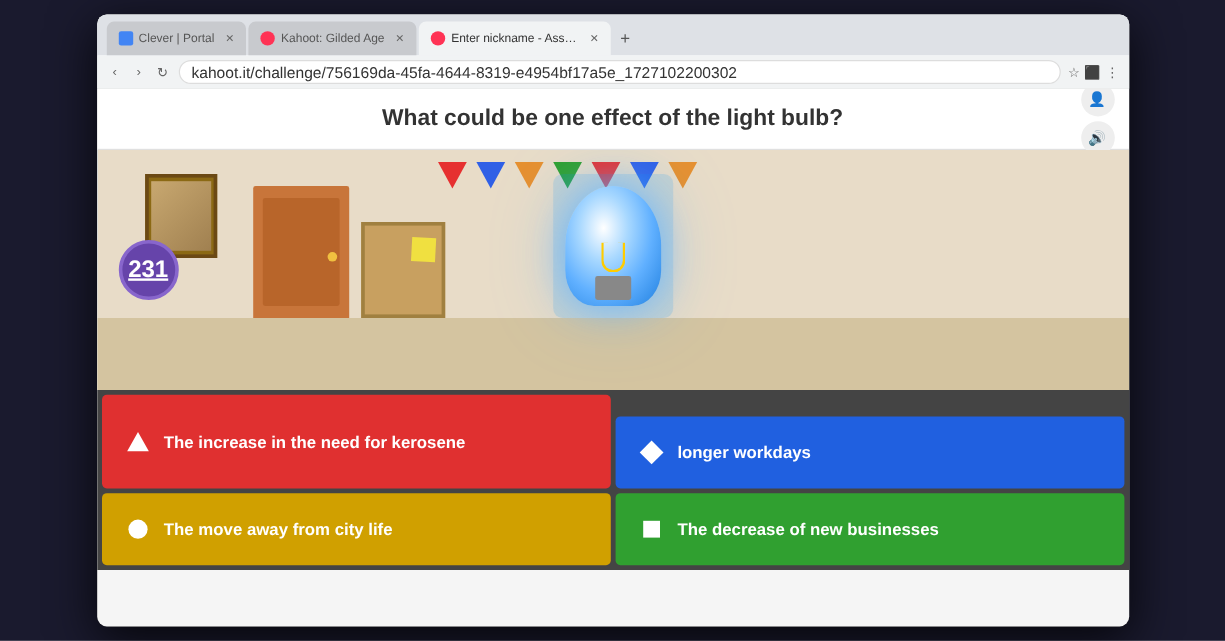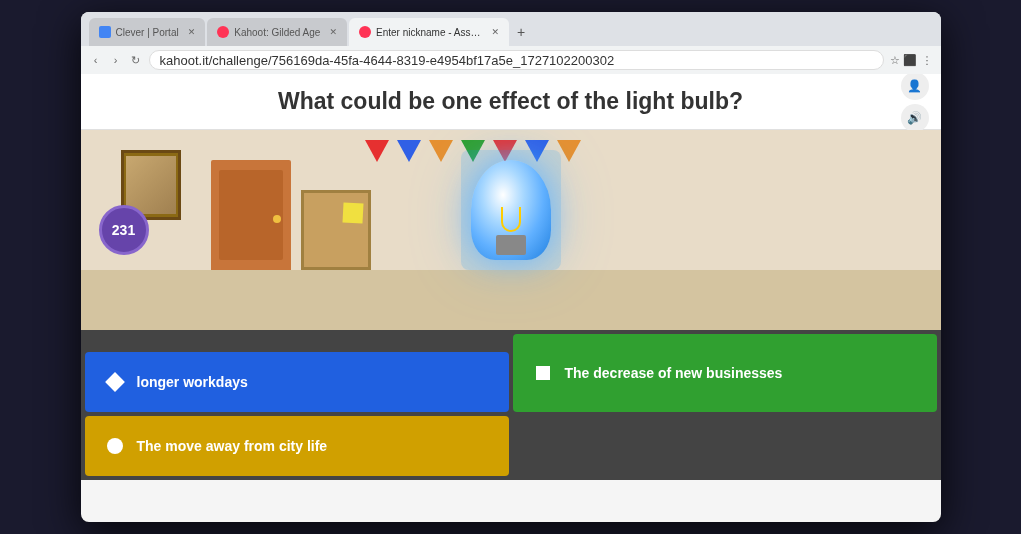--- a/index.html
+++ b/index.html
@@ -148,21 +148,21 @@
       padding: 14px 20px;
       text-align: center;
       border-bottom: 1px solid #e0e0e0;
       position: relative;
       display: flex;
       align-items: center;
       justify-content: center;
     }
 
     .question-text {
-      font-size: 23px;
+      font-size: 19px;
       font-weight: 600;
       color: #333;
       flex: 1;
     }
 
     .header-icons {
       position: absolute;
       right: 12px;
       top: 50%;
       transform: translateY(-50%);
@@ -375,23 +375,24 @@
       top: 50%;
       transform: translateY(-50%);
       width: 50px;
       height: 50px;
       background: #6644aa;
       border-radius: 50%;
       display: flex;
       align-items: center;
       justify-content: center;
       color: white;
-      font-size: 14px;
+      font-size: 20px;
       font-weight: 900;
       border: 3px solid #8866cc;
+      text-decoration: underline;
     }
 
     
     .answers-grid {
       display: grid;
       grid-template-columns: 1fr 1fr;
       gap: 4px;
       padding: 4px;
       background: #444;
     }
@@ -547,36 +548,42 @@
         </div>
       </div>
 
       <div class="timer-badge">
         <span>231</span>
       </div>
     </div>
 
     <div class="answers-grid">
 
+      <button class="answer-btn answer-red">
+        <div class="answer-icon">
+          <div class="icon-triangle"></div>
+        </div>
+        <span class="answer-label">The increase in the need for kerosene</span>
+      </button>
 
       <button class="answer-btn answer-blue">
         <div class="answer-icon">
           <div class="icon-diamond"></div>
         </div>
         <span class="answer-label">longer workdays</span>
       </button>
 
+      <button class="answer-btn answer-yellow">
+        <div class="answer-icon">
+          <div class="icon-circle"></div>
+        </div>
+        <span class="answer-label">The move away from city life</span>
+      </button>
+
       <button class="answer-btn answer-green">
         <div class="answer-icon">
           <div class="icon-square"></div>
         </div>
         <span class="answer-label">The decrease of new businesses</span>
-      </button>
-
-      <button class="answer-btn answer-yellow">
-        <div class="answer-icon">
-          <div class="icon-circle"></div>
-        </div>
-        <span class="answer-label">The move away from city life</span>
       </button>
     </div>
   </div>
 </div>
 
 </body></html>

